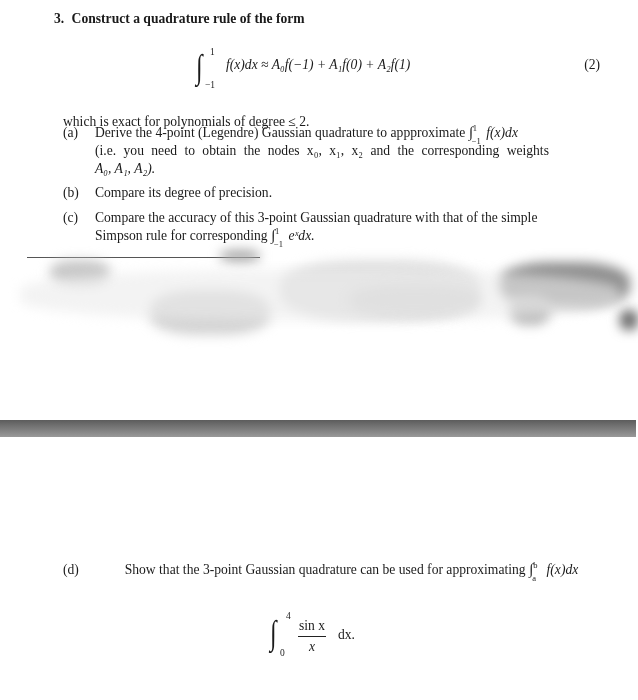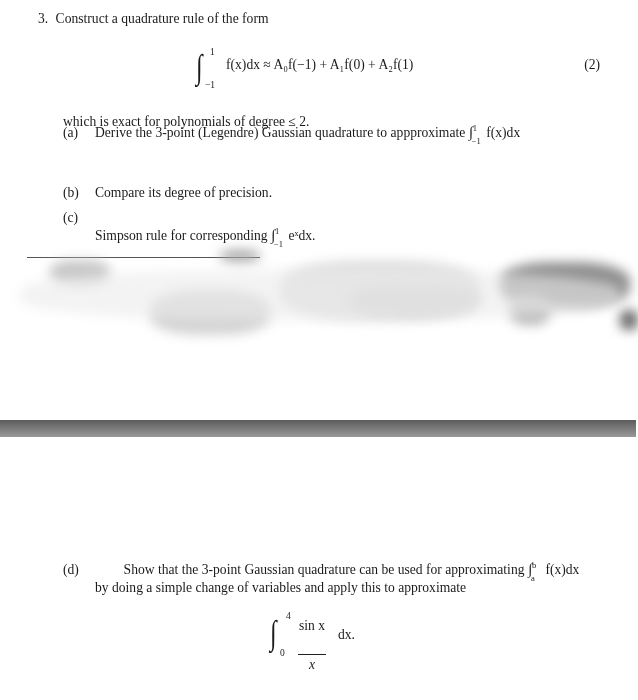--- a/index.html
+++ b/index.html
@@ -3,22 +3,22 @@
   <meta charset="utf-8">
   <style>
     html, body { margin: 0; padding: 0; }
     body {
       width: 638px; height: 700px; position: relative; overflow: hidden;
       background: #ffffff; color: #1a1a1a;
       font-family: "Liberation Serif", "DejaVu Serif", serif;
       font-size: 13.6px;
     }
     .abs { position: absolute; }
-    .it { }
-    .problem-head { left: 38px; top: 11px; }
+    .it { font-style: italic; }
+    .problem-head { left: 54px; top: 11px; font-weight: bold; }
     .eq-main { left: 196px; top: 42px; height: 50px; width: 300px; }
     .int-sign { font-size: 34px; position: absolute; left: 0; top: 6px; font-style: italic; transform: scaleX(0.7); transform-origin: left; }
     .lim-up { position: absolute; left: 14px; top: 5px; font-size: 9.5px; }
     .lim-lo { position: absolute; left: 9px; top: 38px; font-size: 9.5px; }
     .eq-body { position: absolute; left: 30px; top: 15px; white-space: nowrap; }
     .eq-num { right: 38px; top: 57px; }
     .text-line { left: 63px; top: 95px; margin-top: 19px; }
     .part { position: absolute; left: 63px; width: 545px; line-height: 17.5px; }
     .part-label { position: absolute; left: 0; top: 0; }
     .part-body { position: absolute; left: 32px; right: 0; text-align: justify; }
@@ -27,21 +27,21 @@
     .mini-lims .u { position: absolute; top: -9px; left: 0; font-size: 8.5px; }
     .mini-lims .l { position: absolute; top: 4px; left: -1px; font-size: 8.5px; }
     .fn-rule { left: 27px; top: 257px; width: 233px; height: 1px; background: #555; }
     .smudge { border-radius: 40%; filter: blur(6px); }
     .divider {
       left: 0; top: 420px; width: 636px; height: 17px;
       background: linear-gradient(#5c5c5c, #999999);
     }
     .eq-d { left: 270px; top: 608px; width: 160px; height: 54px; }
     .frac { position: absolute; left: 28px; top: 10px; text-align: center; width: 28px; }
-    .frac .num { display: block; border-bottom: 1px solid #222; padding-bottom: 20px; }
+    .frac .num { display: block; border-bottom: 1px solid #222; padding-bottom: 2px; }
     .frac .den { display: block; font-style: italic; padding-top: 2px; }
     .dx { position: absolute; left: 68px; top: 19px; }
   </style>
 </head>
 <body>
 
 <div class="abs problem-head">
   <span>3.</span>
   <span style="margin-left:4px">Construct a quadrature rule of the form</span>
 </div>
@@ -52,33 +52,36 @@
   <span class="lim-lo">−1</span>
   <span class="eq-body it">f(x)dx ≈ A₀f(−1) + A₁f(0) + A₂f(1)</span>
 </div>
 <div class="abs eq-num">(2)</div>
 
 <div class="abs text-line">which is exact for polynomials of degree ≤ 2.</div>
 
 <div class="part" style="top:124px; height:54px;">
   <span class="part-label">(a)</span>
   <div class="part-body" style="top:0">
-    <span>Derive the 3-point (Legendre) Gaussian quadrature to appproximate</span>
+    <span>Derive the 4-point (Legendre) Gaussian quadrature to appproximate</span>
     <span class="mini-int">∫</span><span class="mini-lims"><span class="u">1</span><span class="l">−1</span></span>
     <span class="it">f(x)dx</span>
   </div>
+  <div class="part-body" style="top:18px; word-spacing:4px;">(i.e.  you need to obtain the nodes x₀, x₁, x₂ and the corresponding weights</div>
+  <div class="part-body it" style="top:36px;">A₀, A₁, A₂).</div>
 </div>
 
 <div class="part" style="top:184px; height:18px;">
   <span class="part-label">(b)</span>
   <div class="part-body" style="top:0">Compare its degree of precision.</div>
 </div>
 
 <div class="part" style="top:209px; height:36px;">
   <span class="part-label">(c)</span>
+  <div class="part-body" style="top:0">Compare the accuracy of this 3-point Gaussian quadrature with that of the simple</div>
   <div class="part-body" style="top:18px; text-align:left;">
     <span>Simpson rule for corresponding</span>
     <span class="mini-int">∫</span><span class="mini-lims"><span class="u">1</span><span class="l">−1</span></span>
     <span class="it">eˣdx.</span>
   </div>
 </div>
 
 <div class="abs fn-rule"></div>
 <div class="abs" style="left:20px; top:250px; width:618px; height:90px;">
   <div class="abs smudge" style="left:30px; top:10px; width:60px; height:25px; background:#c8c8c8;"></div>
@@ -94,21 +97,20 @@
 
 <div class="abs divider"></div>
 
 <div class="part" style="top:561px; height:36px;">
   <span class="part-label">(d)</span>
   <div class="part-body" style="top:0; text-align:center;">
     <span>Show that the 3-point Gaussian quadrature can be used for approximating</span>
     <span class="mini-int">∫</span><span class="mini-lims"><span class="u">b</span><span class="l">a</span></span>
     <span class="it">f(x)dx</span>
   </div>
-  <div class="part-body" style="top:18px;">by doing a simple change of variables and apply this to approximate</div>
 </div>
 
 <div class="abs eq-d">
   <span class="int-sign">∫</span>
   <span class="lim-up" style="left:16px;top:3px;">4</span>
   <span class="lim-lo" style="left:10px;top:40px;">0</span>
   <span class="frac">
     <span class="num">sin x</span>
     <span class="den">x</span>
   </span>

